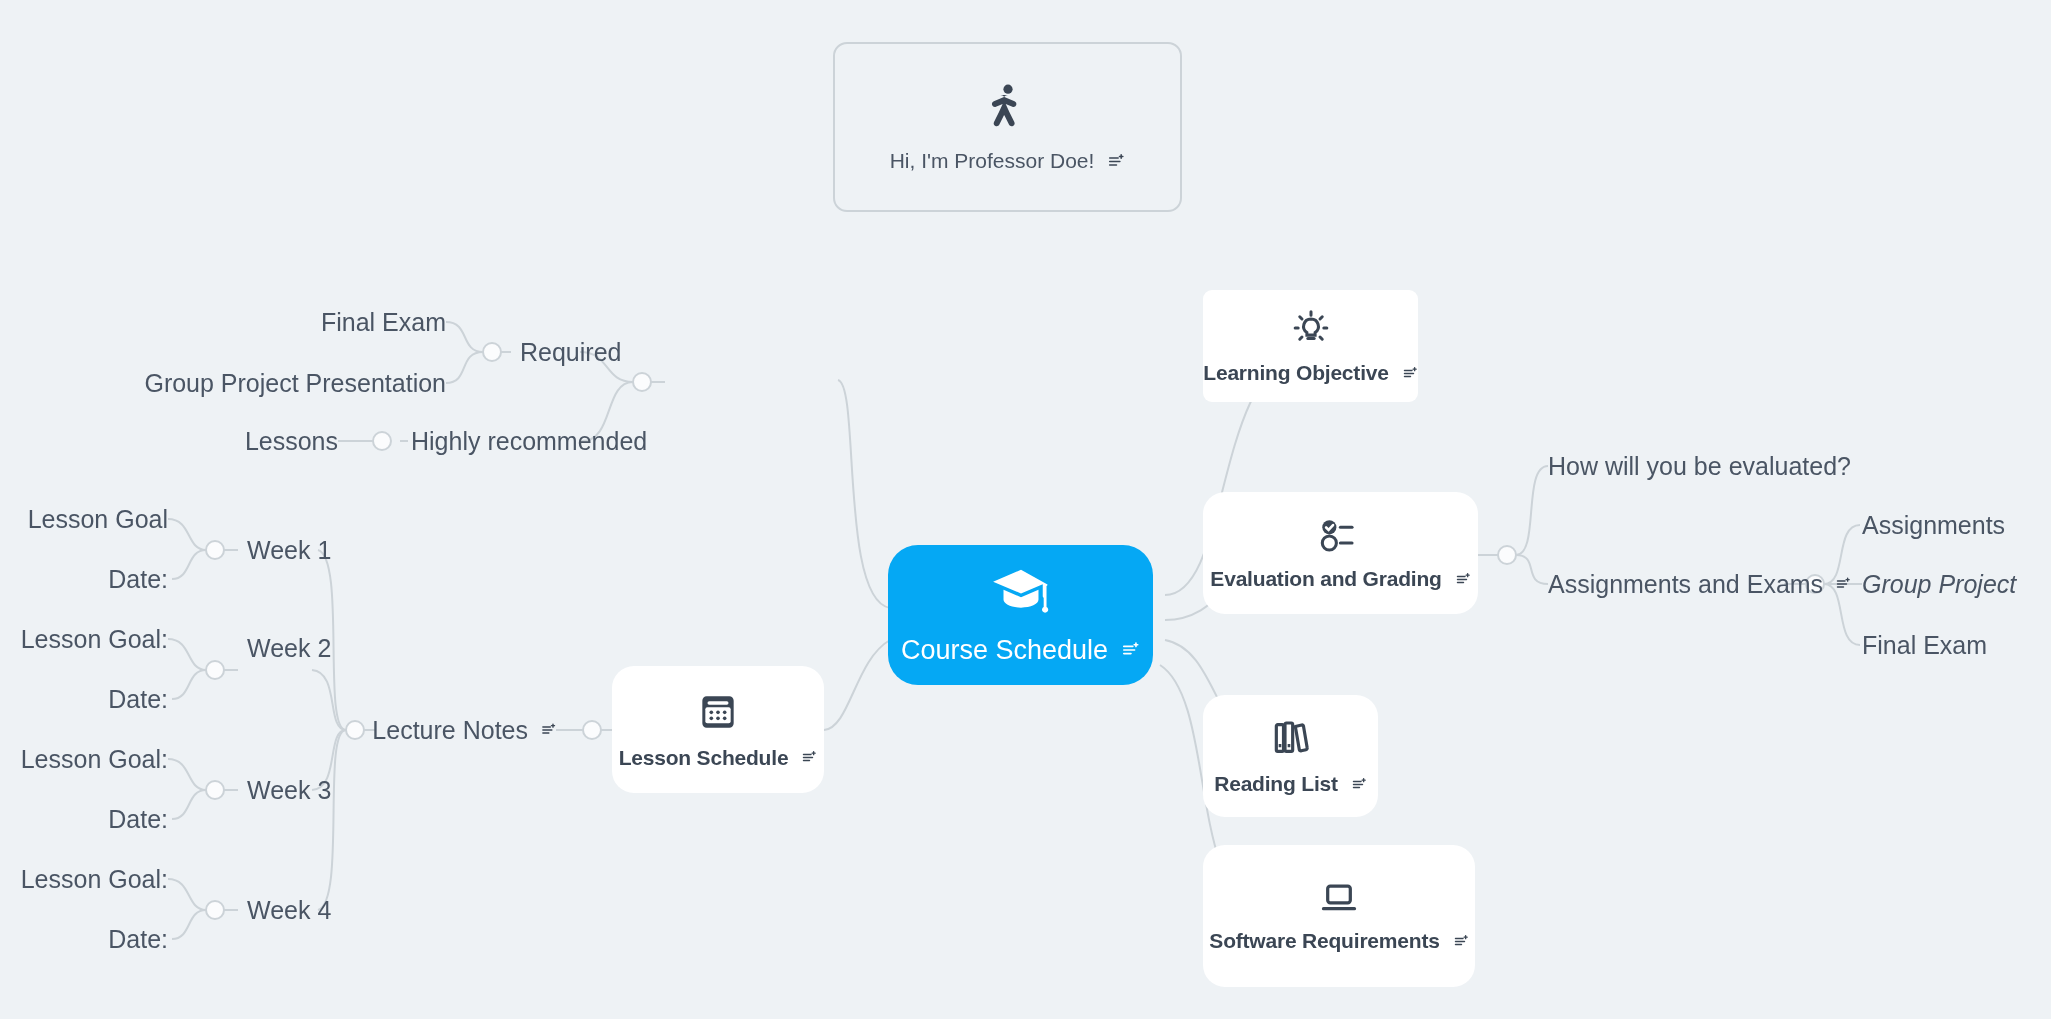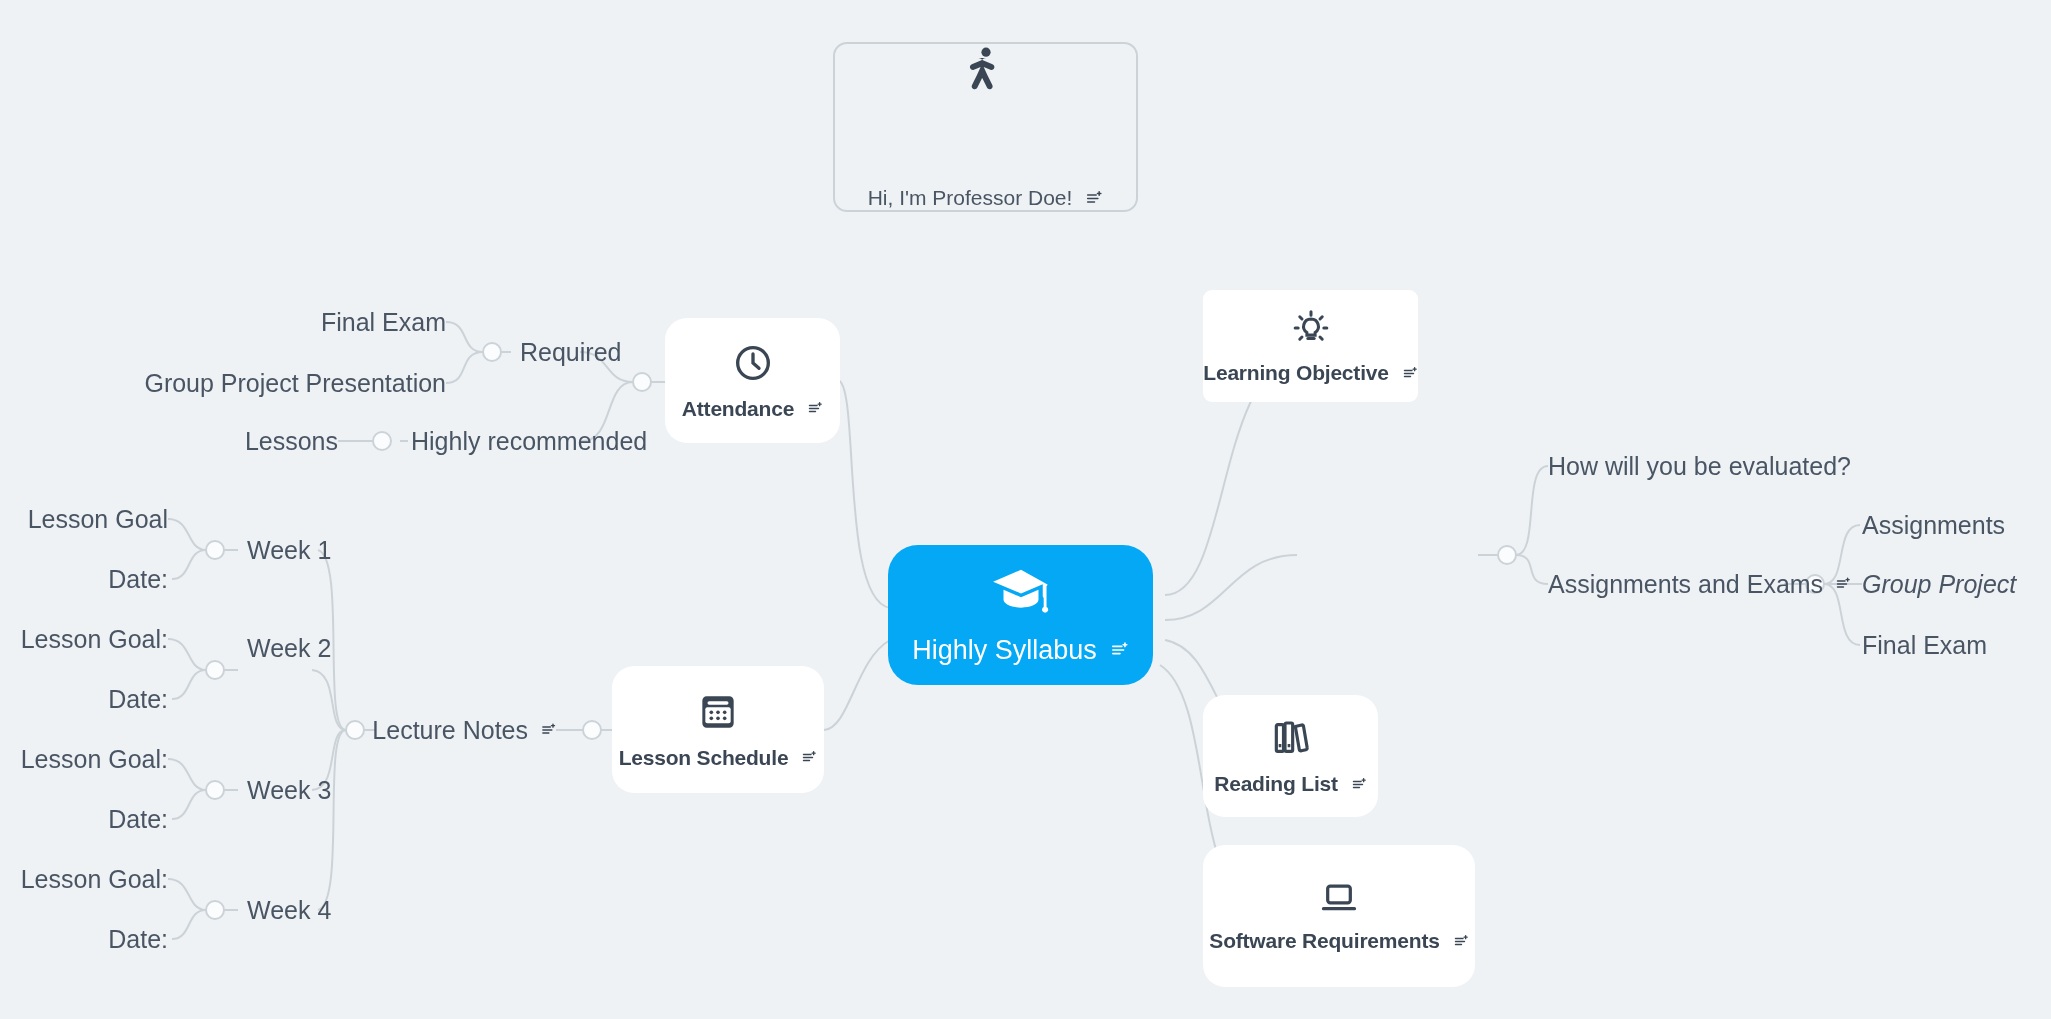--- a/index.html
+++ b/index.html
@@ -187,21 +187,21 @@
     <path class="edge" d="M1516,555 C1540,555 1522,466 1548,466"></path>
     <path class="edge" d="M1516,555 C1540,555 1522,584 1548,584"></path>
 
     <path class="edge" d="M1784,584 L1806,584"></path>
     <circle class="junction" cx="1815" cy="584" r="9"></circle>
     <path class="edge" d="M1824,584 C1848,584 1834,525 1860,525"></path>
     <path class="edge" d="M1824,584 L1862,584"></path>
     <path class="edge" d="M1824,584 C1848,584 1834,645 1860,645"></path>
   </svg>
 
-  <div class="outline" style="left:833px; top:42px; width:305px; height:170px;justify-content:space-between;">
+  <div class="outline" style="left:833px; top:42px; width:349px; height:170px;">
     <span class="ico">
       <svg width="46" height="50" viewBox="0 0 24 24" fill="currentColor">
         <circle cx="12" cy="3.2" r="2.4"></circle>
         <path d="M12 6.2c-.9 0-1.5.5-2.1 1.1L4.6 9.5c-.8.3-1.2 1.2-.9 2 .3.8 1.2 1.2 2 .9l3.5-1.4-1.9 4.1-2.6 5.2c-.4.8-.1 1.7.7 2.1.8.4 1.7.1 2.1-.7l2.4-4.9h.2l2.4 4.9c.4.8 1.3 1.1 2.1.7.8-.4 1.1-1.3.7-2.1l-2.6-5.2-1.9-4.1 3.5 1.4c.8.3 1.7-.1 2-.9.3-.8-.1-1.7-.9-2l-5.3-2.2c-.6-.6-1.2-1.1-2.1-1.1z"></path>
       </svg>
     </span>
     <div class="ttl-row">
       <span class="ttl">Hi, I'm Professor Doe!</span>
       <span class="note-ico">
         <svg width="17" height="17" viewBox="0 0 20 20" fill="none" stroke="currentColor" stroke-width="1.8" stroke-linecap="round">
@@ -213,47 +213,30 @@
   </div>
 
   <div class="card root" style="left:888px; top:545px; width:265px; height:140px;">
     <span class="ico">
       <svg width="62" height="52" viewBox="0 0 26 22" fill="currentColor">
         <path d="M13 1.2 1.2 6.2 13 11.2l9.2-3.9v5.1c0 .3.2.5.4.6v3.9a1.3 1.3 0 1 0 1.2 0V8c.3-.1.4-.3.4-.6L13 1.2z"></path>
         <path d="M5.6 9.6v4.2c0 1.9 3.3 3.4 7.4 3.4s7.4-1.5 7.4-3.4V9.6L13 12.8 5.6 9.6z"></path>
       </svg>
     </span>
     <div class="ttl-row">
-      <span class="ttl">Highly Syllabus</span>
+      <span class="ttl">Course Schedule</span>
       <span class="note-ico" style="color:#ffffff;">
         <svg width="18" height="18" viewBox="0 0 20 20" fill="none" stroke="currentColor" stroke-width="1.8" stroke-linecap="round">
           <path d="M2 6h10M2 10h12M2 14h8"></path>
           <path d="M15.5 2.2v4M13.5 4.2h4"></path>
         </svg>
       </span>
     </div>
   </div>
 
-  <div class="card" style="left:665px; top:318px; width:175px; height:125px;">
-    <span class="ico">
-      <svg width="40" height="40" viewBox="0 0 24 24" fill="none" stroke="currentColor" stroke-width="2" stroke-linecap="round">
-        <circle cx="12" cy="12" r="9.2"></circle>
-        <path d="M12 6.6V12l3.6 3.2"></path>
-      </svg>
-    </span>
-    <div class="ttl-row">
-      <span class="ttl">Attendance</span>
-      <span class="note-ico">
-        <svg width="15" height="15" viewBox="0 0 20 20" fill="none" stroke="currentColor" stroke-width="1.9" stroke-linecap="round">
-          <path d="M2 6h10M2 10h12M2 14h8"></path>
-            <path d="M15.5 2.2v4M13.5 4.2h4"></path>
-        </svg>
-      </span>
-    </div>
-  </div>
 
   <div class="card" style="left:612px; top:666px; width:212px; height:127px;">
     <span class="ico">
       <svg width="40" height="40" viewBox="0 0 24 24" fill="currentColor">
         <path d="M5.2 2.6h13.6A2.6 2.6 0 0 1 21.4 5.2v13.6a2.6 2.6 0 0 1-2.6 2.6H5.2a2.6 2.6 0 0 1-2.6-2.6V5.2a2.6 2.6 0 0 1 2.6-2.6zm1.5 3a1 1 0 0 0 0 2h10.6a1 1 0 0 0 0-2H6.7z"></path>
         <g fill="#ffffff">
           <rect x="4.4" y="9.2" width="15.2" height="9.6" rx="1.2"></rect>
         </g>
         <g fill="currentColor">
           <circle cx="8" cy="12.2" r="1.1"></circle>
@@ -288,20 +271,40 @@
       <span class="ttl">Learning Objective</span>
       <span class="note-ico">
         <svg width="15" height="15" viewBox="0 0 20 20" fill="none" stroke="currentColor" stroke-width="1.9" stroke-linecap="round">
           <path d="M2 6h10M2 10h12M2 14h8"></path>
             <path d="M15.5 2.2v4M13.5 4.2h4"></path>
         </svg>
       </span>
     </div>
   </div>
 
+  <div class="card" style="left:1203px; top:492px; width:275px; height:122px;">
+    <span class="ico">
+      <svg width="46" height="36" viewBox="0 0 30 22" fill="none" stroke="currentColor" stroke-width="2" stroke-linecap="round">
+        <circle cx="7.4" cy="6" r="4.6" fill="currentColor" stroke="none"></circle>
+        <path d="M5.3 6.1 6.9 7.7 9.8 4.5" stroke="#ffffff" stroke-width="1.7"></path>
+        <path d="M14.6 6h7.6"></path>
+        <circle cx="7.4" cy="16.2" r="4.6"></circle>
+        <path d="M14.6 16.2h7.6"></path>
+      </svg>
+    </span>
+    <div class="ttl-row">
+      <span class="ttl">Evaluation and Grading</span>
+      <span class="note-ico">
+        <svg width="15" height="15" viewBox="0 0 20 20" fill="none" stroke="currentColor" stroke-width="1.9" stroke-linecap="round">
+          <path d="M2 6h10M2 10h12M2 14h8"></path>
+            <path d="M15.5 2.2v4M13.5 4.2h4"></path>
+        </svg>
+      </span>
+    </div>
+  </div>
 
   <div class="card" style="left:1203px; top:695px; width:175px; height:122px;">
     <span class="ico">
       <svg width="40" height="40" viewBox="0 0 24 24" fill="none" stroke="currentColor" stroke-width="1.9" stroke-linejoin="round">
         <rect x="3.2" y="4" width="4.3" height="16" rx="0.8"></rect>
         <rect x="8.4" y="3" width="4.6" height="17" rx="0.8"></rect>
         <path d="M14.6 5.1 18.4 4.2c.5-.1 1 .2 1.1.7l2.2 13c.1.5-.2 1-.7 1.1l-2.9.7c-.5.1-1-.2-1.1-.7L14.6 5.1z"></path>
         <path d="M4.6 16.6h1.6M10 16.6h1.6"></path>
       </svg>
     </span>

